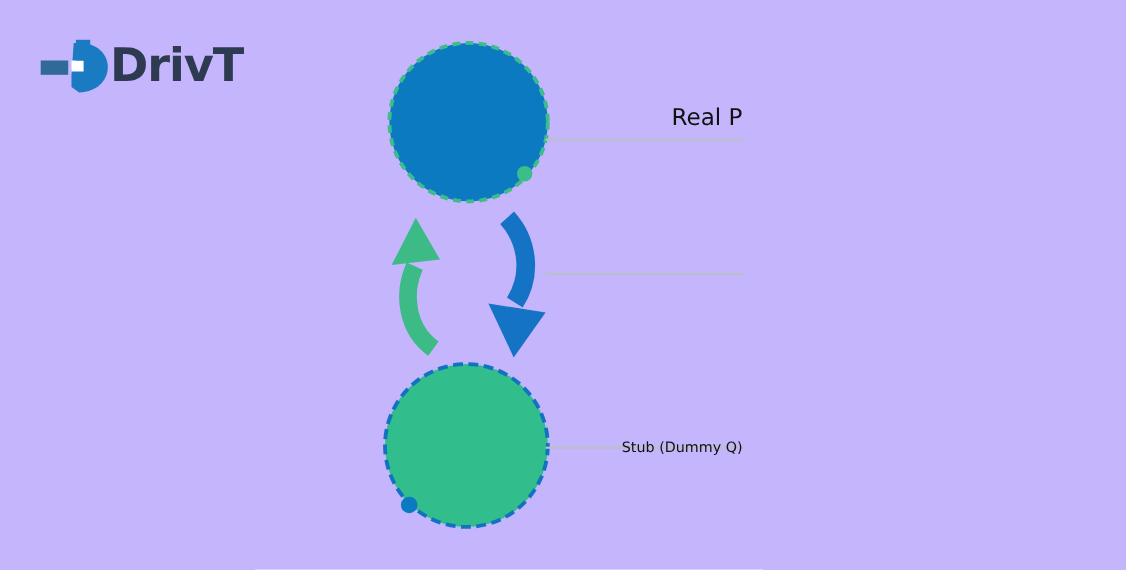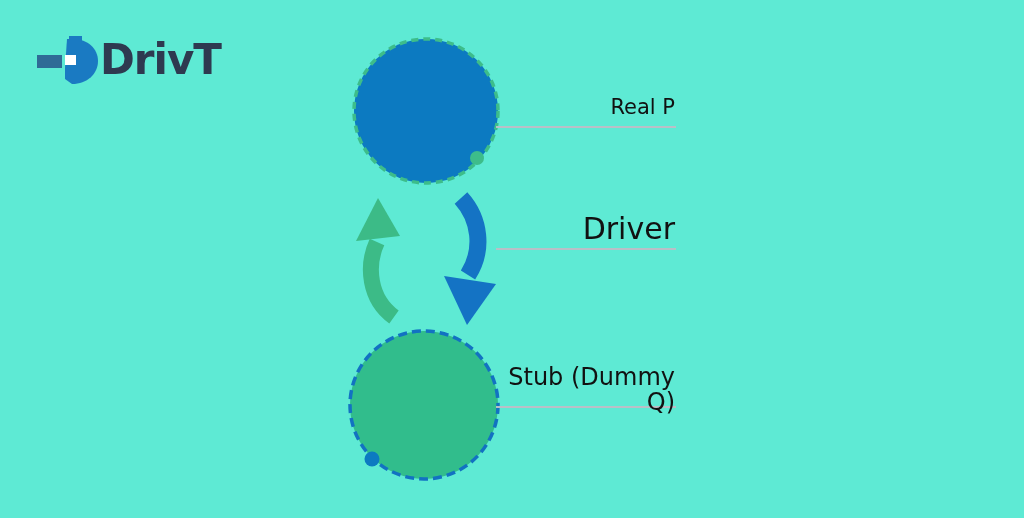--- a/index.html
+++ b/index.html
@@ -5,21 +5,21 @@
   html, body {
     margin: 0;
     padding: 0;
     background: #ffffff;
     font-family: "DejaVu Sans", "Liberation Sans", sans-serif;
   }
   #stage {
     position: relative;
     width: 1024px;
     height: 518px;
-    background: #5eead4;
+    background: #c4b5fd;
     overflow: hidden;
     text-decoration: underline;
   }
   
   .logo {
     position: absolute;
     left: 36px;
     top: 36px;
     display: flex;
     align-items: flex-start;
@@ -60,21 +60,21 @@
   
   .label {
     position: absolute;
     left: 480px;
     width: 195px;
     text-align: right;
     color: #111111;
   }
   .label.top    { top: 90px;  font-size: 21px; line-height: 34px; }
   .label.middle { top: 212px; font-size: 30px; line-height: 34px; }
-  .label.bottom { top: 365px; font-size: 24px; line-height: 25px; }
+  .label.bottom { top: 395px; font-size: 13px; line-height: 25px; }
 </style>
 </head>
 <body>
 
 <div id="stage">
 
   <div class="logo">
     <svg class="logo-icon" viewBox="0 0 63 50" aria-hidden="true">
 
       <path d="M 31,3 L 37,3 C 52,3 62,13 62,25 C 62,38 51,48 36,48 L 29,43 L 29,32 Z" fill="#1a7ac2"></path>
@@ -107,16 +107,15 @@
       <path d="M 461,198 C 480,219 484,250 468,275" fill="none" stroke-width="17" stroke="#1473c4"></path>
       <polygon points="467,325 444,276 496,284" fill="#1473c4"></polygon>
     </g>
   </svg>
 
   <div class="leader top" style="background: rgb(185, 192, 199);"></div>
   <div class="leader middle" style="background: rgb(185, 192, 199);"></div>
   <div class="leader bottom" style="background: rgb(185, 192, 199);"></div>
 
   <div class="label top">Real P</div>
-  <div class="label middle">Driver</div>
   <div class="label bottom">Stub (Dummy Q)</div>
 
 </div>
 
 </body></html>

